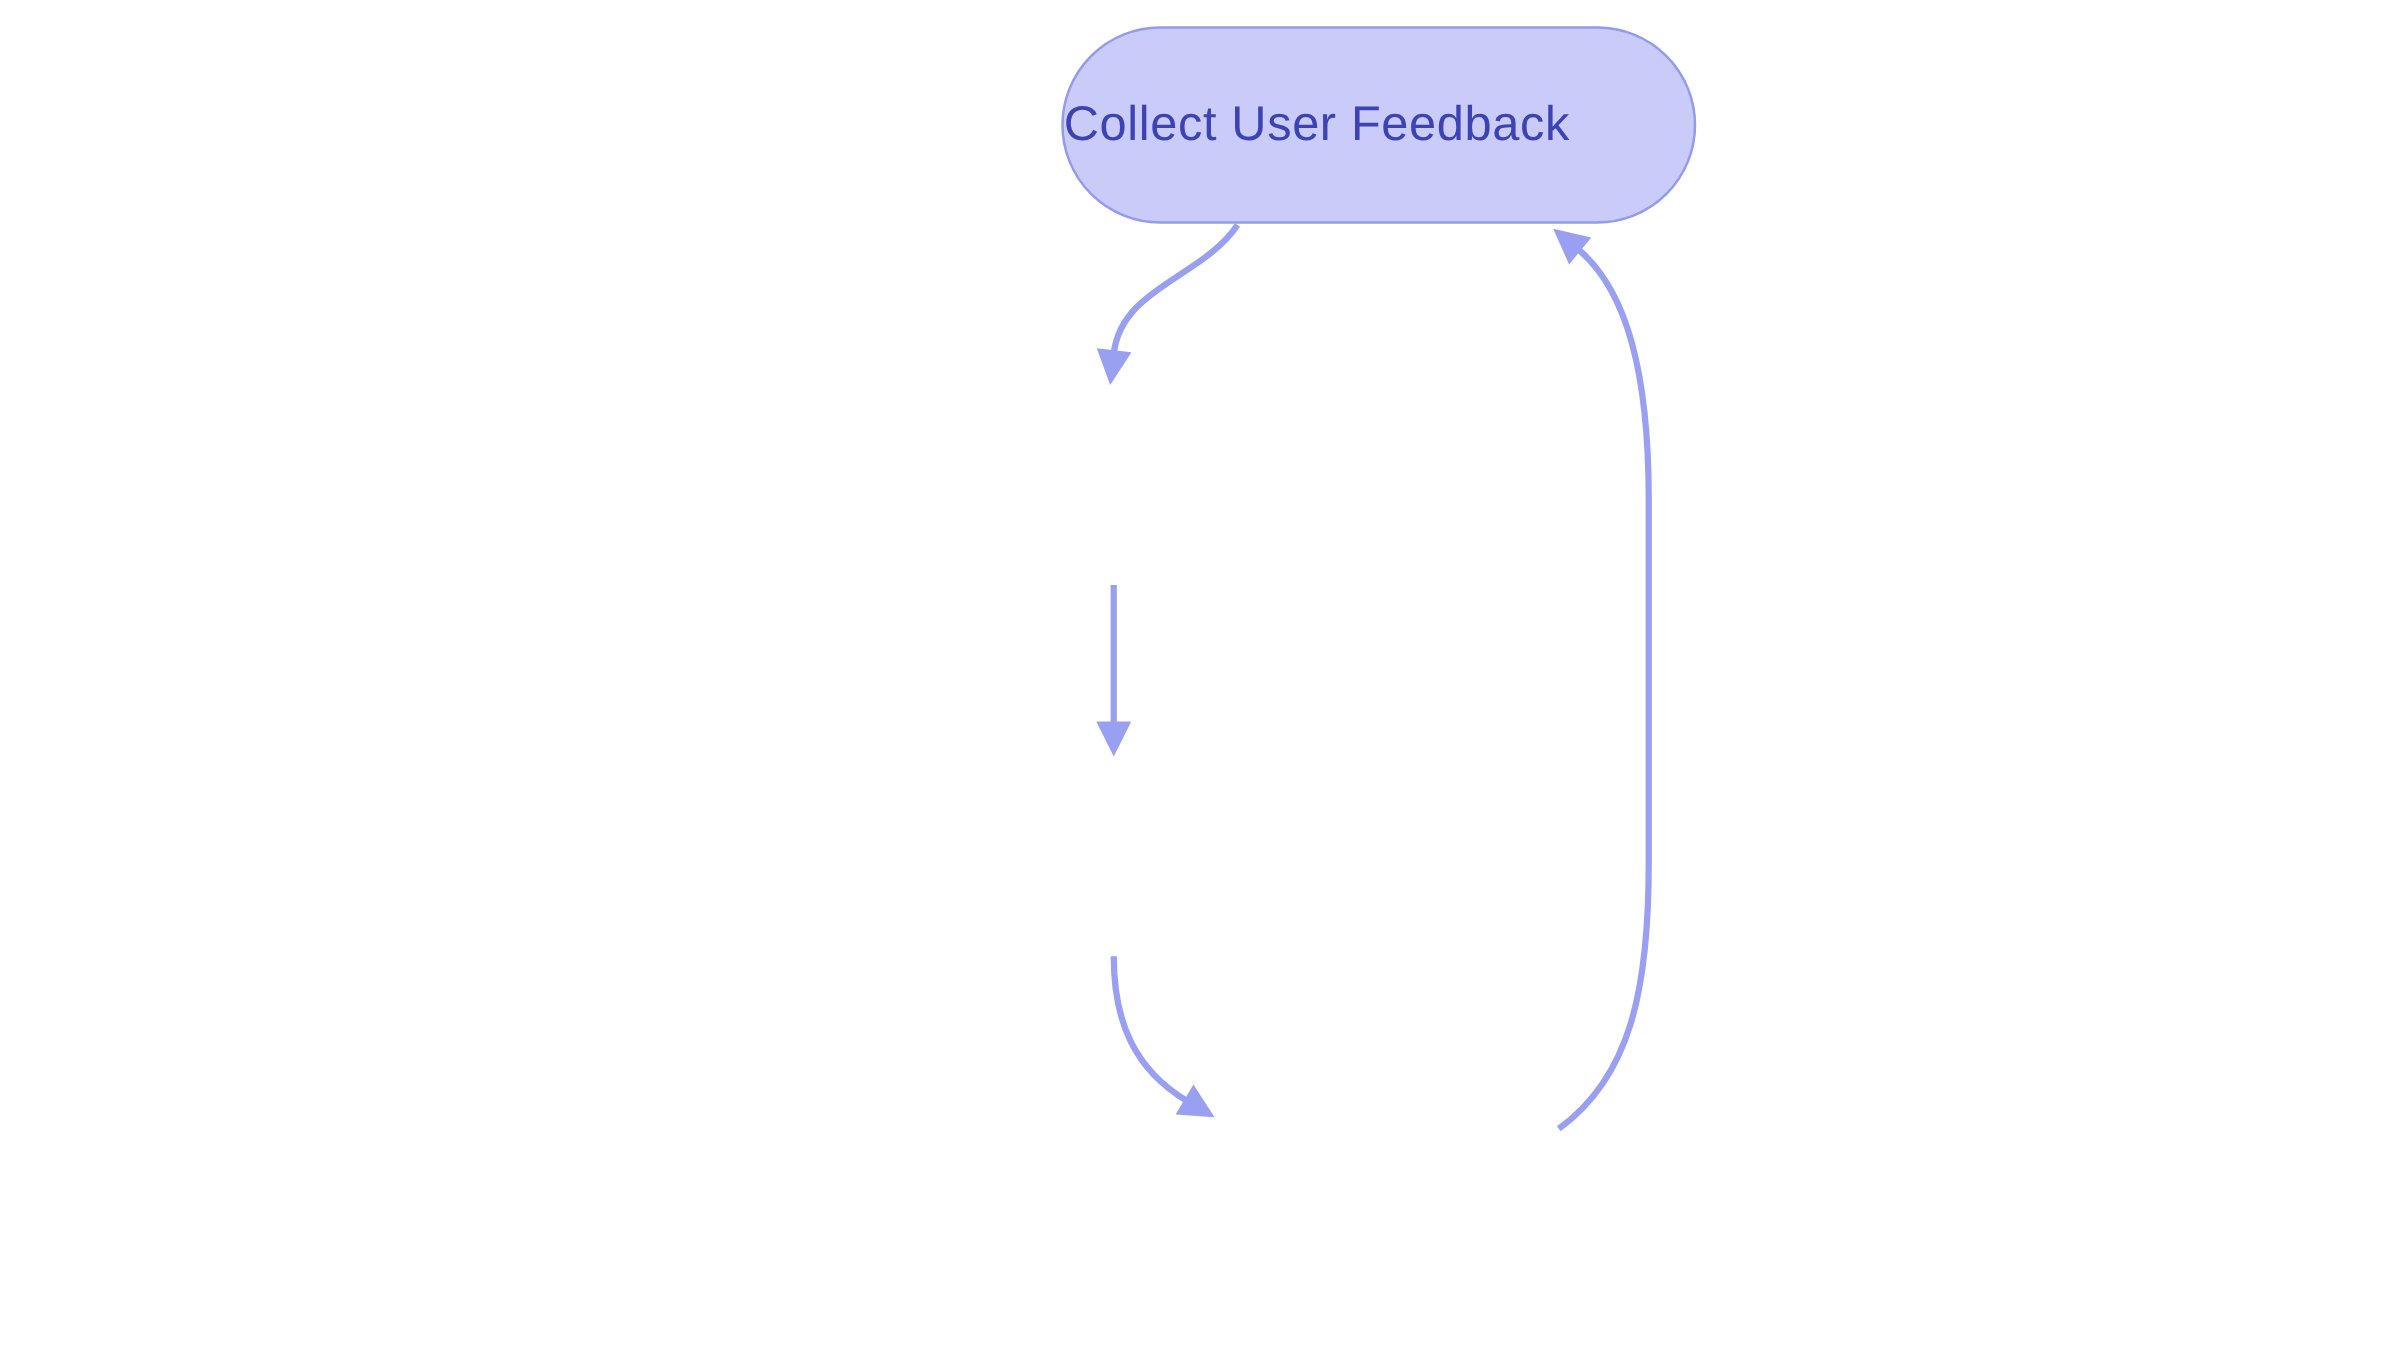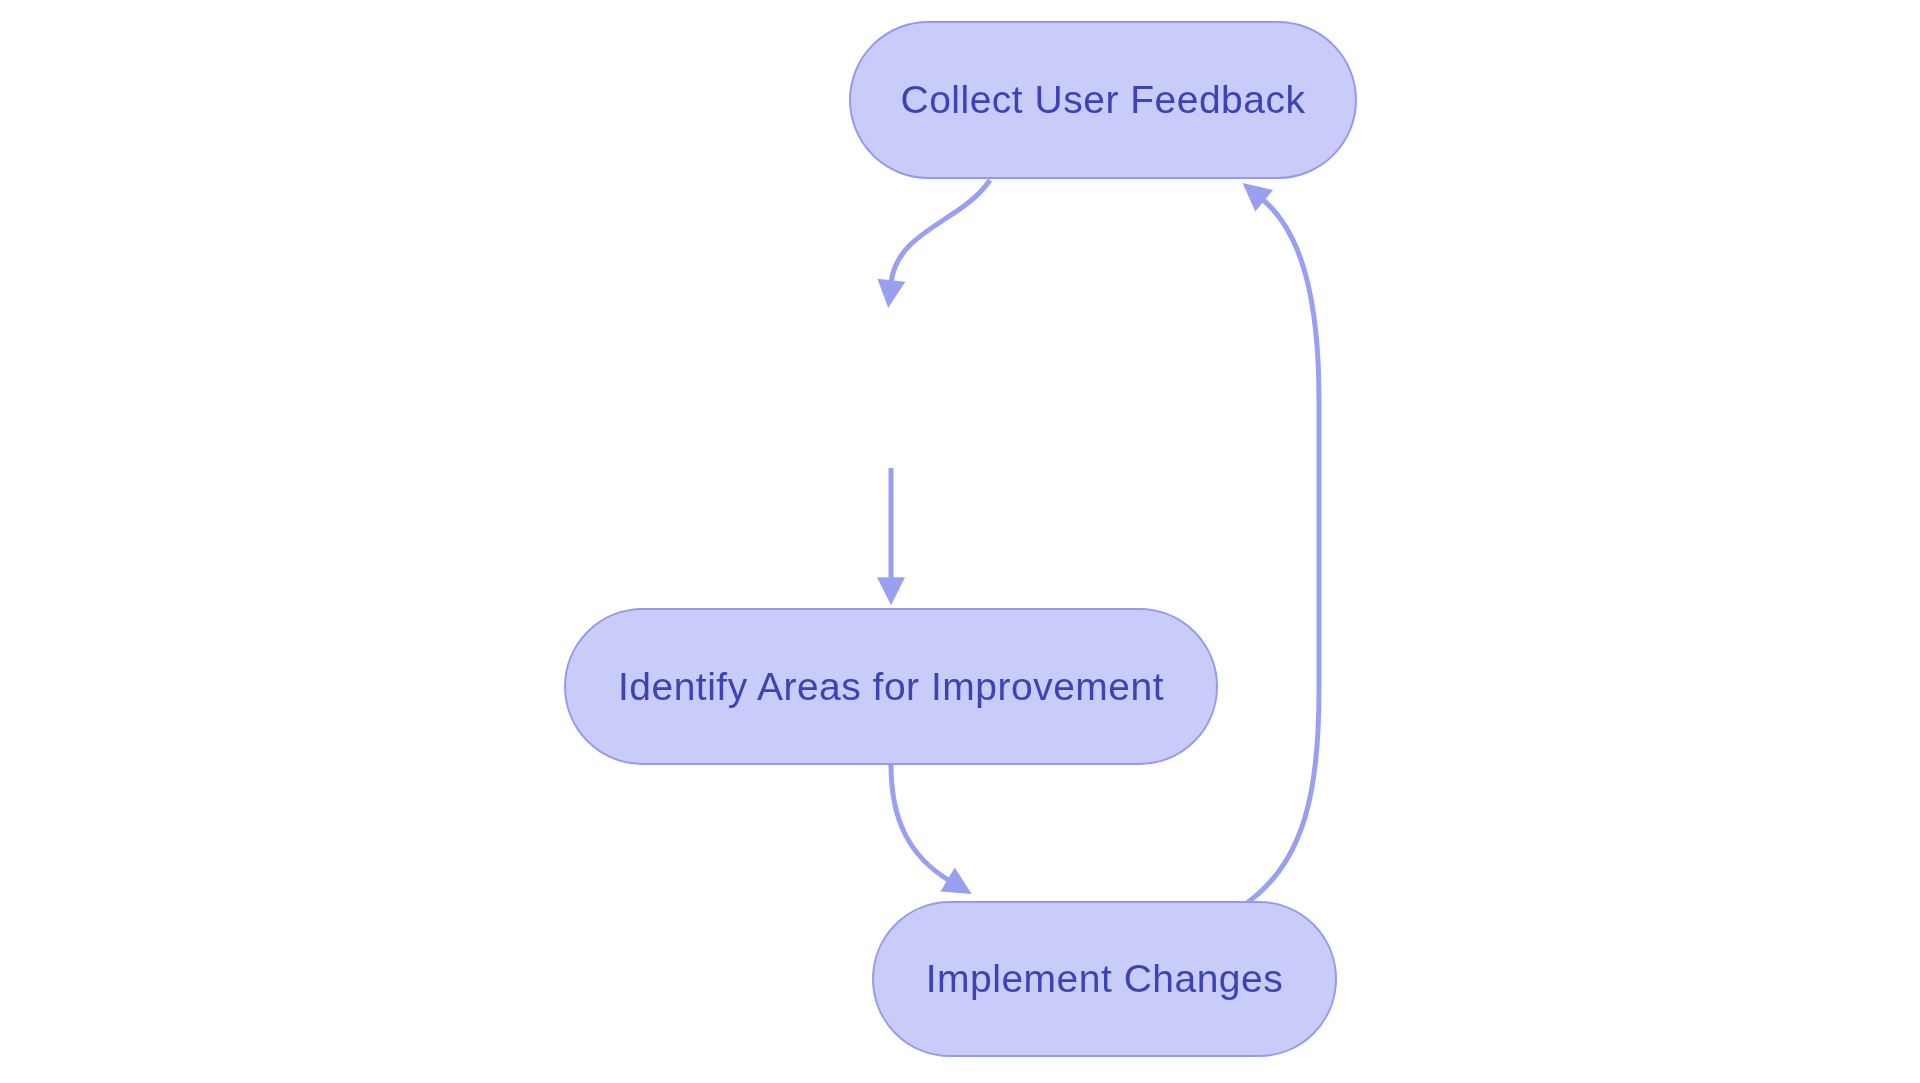--- a/index.html
+++ b/index.html
@@ -33,21 +33,21 @@
     stroke: none;
   }
   .node {
     position: absolute;
     box-sizing: border-box;
     background: var(--node-fill, #c9ccf8);
     border: 2px solid var(--node-border, #959aee);
     border-radius: 80px;
     display: flex;
     align-items: center;
-    justify-content: center;
+    justify-content: flex-start;
     text-align: center;
   }
   .node-label {
     font-size: 39px;
     font-weight: 400;
     letter-spacing: 0.5px;
     color: var(--node-text, #3d43b4);
     white-space: nowrap;
     user-select: none;
   }
@@ -71,21 +71,15 @@
     <path class="edge" d="M 891 468 L 891 580" marker-end="url(#arrowhead)"></path>
     <path class="edge" d="M 891 765 C 891 818, 908 856, 950 881" marker-end="url(#arrowhead)"></path>
     <path class="edge" d="M 1247 903 C 1305 861, 1319 790, 1319 690 L 1319 400 C 1319 300, 1302 232, 1262 199" marker-end="url(#arrowhead)"></path>
   </svg>
 
   <div class="node node-collect">
     <span class="node-label">Collect User Feedback</span>
   </div>
 
 
-  <div class="node node-identify">
-    <span class="node-label">Identify Areas for Improvement</span>
-  </div>
 
-  <div class="node node-implement">
-    <span class="node-label">Implement Changes</span>
-  </div>
 
 </div>
 
 </body></html>

